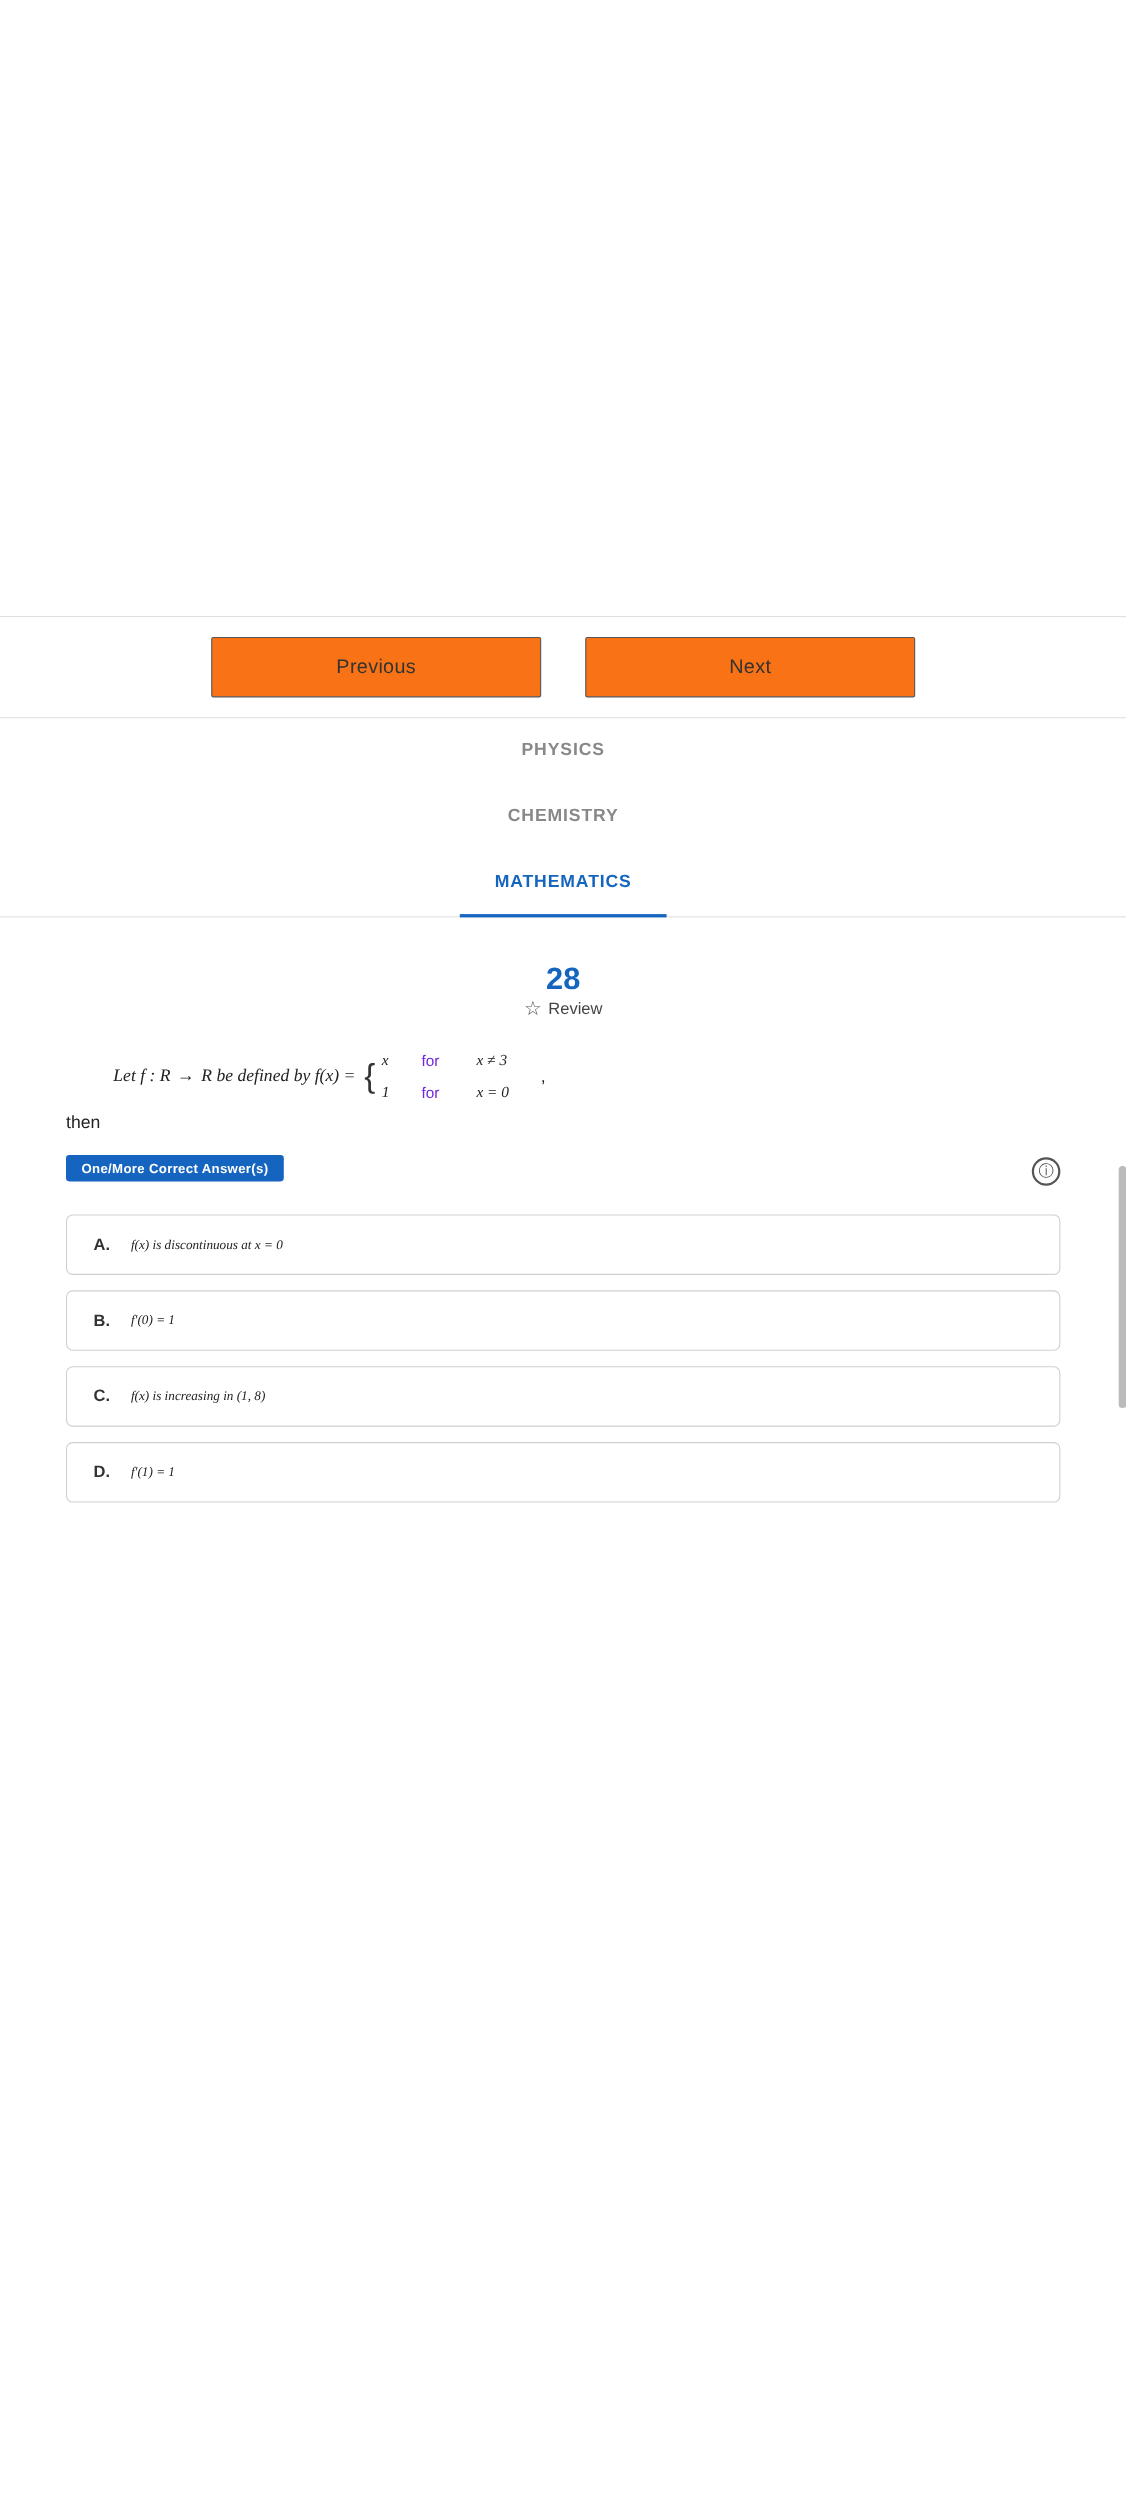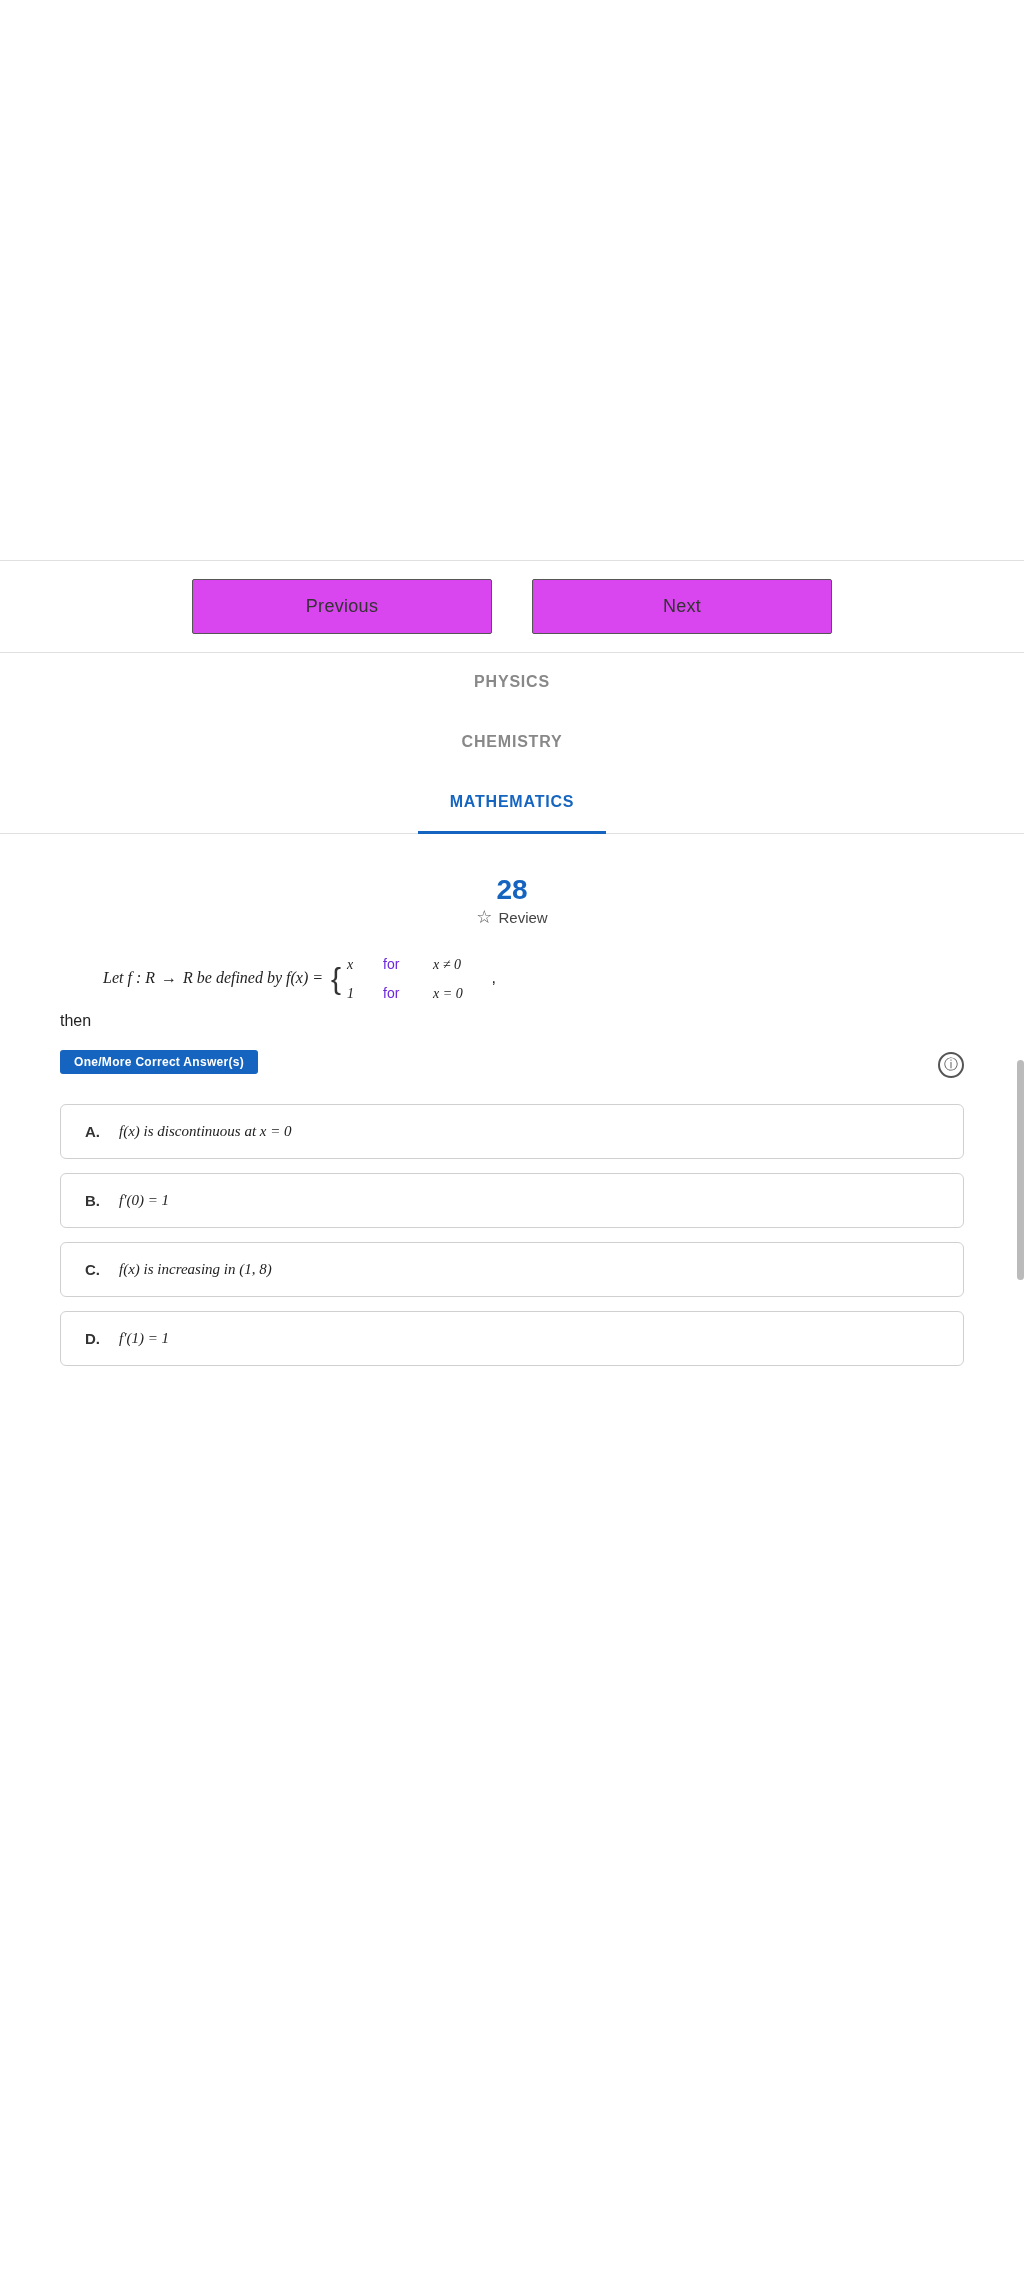--- a/index.html
+++ b/index.html
@@ -26,21 +26,21 @@
       gap: 40px;
       border-top: 1px solid #e0e0e0;
       border-bottom: 1px solid #e0e0e0;
     }
 
     .nav-btn {
       flex: 1;
       max-width: 300px;
       padding: 16px 40px;
       border: 1.5px solid #555;
-      background: #d946ef;
+      background: #f97316;
       font-size: 18px;
       font-weight: 400;
       color: #333;
       cursor: pointer;
       text-align: center;
       border-radius: 2px;
       letter-spacing: 0.3px;
     }
 
     .subject-tabs {
@@ -218,21 +218,21 @@
       background: #fff;
     }
 
     .option-label {
       font-weight: 600;
       color: #333;
       min-width: 20px;
     }
 
     .option-text {
-      font-size: 15px;
+      font-size: 12px;
       color: #222;
     }
 
     .scrollbar-indicator {
       position: absolute;
       right: 0;
       top: 1060px;
       width: 7px;
       height: 220px;
       background: #bbb;
@@ -282,21 +282,21 @@
   </div>
 
   <div class="question-text">
     <span class="math-inline">Let f : R <span class="arrow-sym">→</span> R be defined by f(x) = </span>
     <span class="piecewise">
       <span class="brace">{</span>
       <span class="piecewise-cases">
         <span class="piecewise-row">
           <span class="piecewise-val math-inline">x</span>
           <span class="piecewise-for">for</span>
-          <span class="piecewise-cond math-inline">x ≠ 0</span>
+          <span class="piecewise-cond math-inline">x ≠ 3</span>
         </span>
         <span class="piecewise-row">
           <span class="piecewise-val math-inline">1</span>
           <span class="piecewise-for">for</span>
           <span class="piecewise-cond math-inline">x = 0</span>
         </span>
       </span>
     </span>
     ,
   </div>

